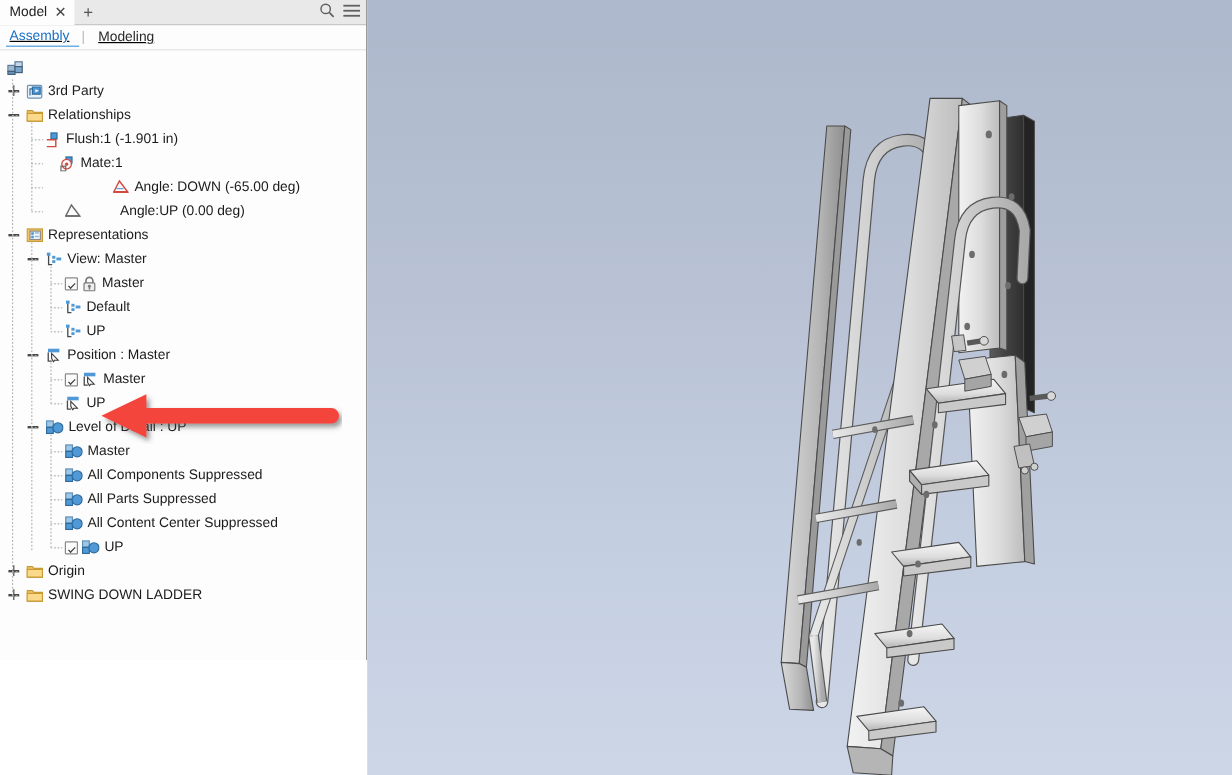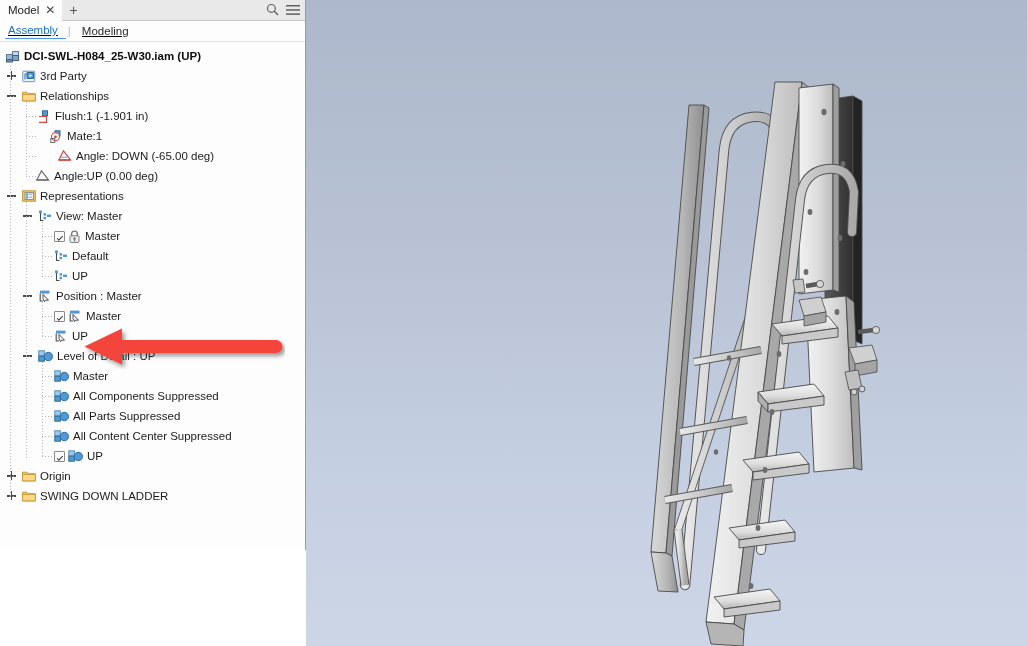--- a/index.html
+++ b/index.html
@@ -188,21 +188,20 @@
     </div>
 
     <div id="tree">
         <div class="row bold" style="padding-left: 6px;">
           <svg class="icon" width="14" height="13" viewBox="0 0 14 13">
             <rect x="0.5" y="4.5" width="6" height="5" fill="#9fb7cf" stroke="#5d7b97"></rect>
             <rect x="6.5" y="1.5" width="6" height="4" fill="#c6d6e6" stroke="#5d7b97"></rect>
             <rect x="6.5" y="5.5" width="6" height="5" fill="#7ea6cb" stroke="#42607d"></rect>
             <rect x="0.5" y="9.5" width="6" height="2.5" fill="#6b93b8" stroke="#42607d"></rect>
           </svg>
-          <span class="lbl">DCI-SWL-H084_25-W30.iam (UP)</span>
         </div>
         <div class="row" style="padding-left: 22px;">
           <span class="exp plus" style="left:7px"></span>
           <svg class="icon" width="14" height="13" viewBox="0 0 14 13">
             <rect x="0.8" y="1.2" width="12" height="10.5" rx="1" fill="#eaf2fa" stroke="#6d93b4"></rect>
             <path d="M3,9.5 L3,4 L8.5,4" fill="none" stroke="#3f6b94"></path>
             <polygon points="5,2.5 11.5,2.5 11.5,8.5 5,8.5" fill="#4f9ad6" stroke="#2f6a9c"></polygon>
             <polygon points="7.5,4.3 10.4,5.6 7.5,6.9" fill="#ffffff"></polygon>
           </svg>
           <span class="lbl">3rd Party</span>
@@ -225,29 +224,29 @@
         </div>
         <div class="row" style="padding-left: 50px;">
           <svg class="icon" width="13" height="13" viewBox="0 0 13 13">
             <rect x="5" y="0.8" width="5" height="5" fill="#4f9ad6" stroke="#2f6a9c"></rect>
             <circle cx="5.5" cy="6.8" r="4" fill="#fafafa" stroke="#d14a42" stroke-width="1.1"></circle>
             <circle cx="5.5" cy="6.8" r="1.4" fill="#d14a42"></circle>
             <rect x="0.8" y="8.5" width="4" height="4" fill="none" stroke="#6a6a6a"></rect>
           </svg>
           <span class="lbl">Mate:1</span>
         </div>
-        <div class="row" style="padding-left: 58px;">
+        <div class="row" style="padding-left: 58px; margin-left: 36px;">
           <svg class="icon" width="14" height="12" viewBox="0 0 14 12">
             <polygon points="5.5,0.8 12.5,10 0.8,10" fill="#fbfbfb" stroke="#d14a42" stroke-width="1.2"></polygon>
             <path d="M0.8,10 L12.5,10" stroke="#d14a42" stroke-width="1.6"></path>
             <path d="M3,7.2 L9,7.2" stroke="#6aa6d8" stroke-width="1.1"></path>
           </svg>
           <span class="lbl">Angle: DOWN (-65.00 deg)</span>
         </div>
-        <div class="row" style="padding-left: 36px;">
+        <div class="row" style="padding-left: 54px; gap: 28px;">
           <svg class="icon" width="14" height="12" viewBox="0 0 14 12">
             <polygon points="5.5,0.8 12.5,10 0.8,10" fill="#fbfbfb" stroke="#6a6a6a" stroke-width="1.2"></polygon>
             <path d="M0.8,10 L12.5,10" stroke="#6a6a6a" stroke-width="1.4"></path>
           </svg>
           <span class="lbl">Angle:UP (0.00 deg)</span>
         </div>
         <div class="row" style="padding-left: 22px;">
           <span class="exp minus" style="left:7px"></span>
           <svg class="icon" width="14" height="12" viewBox="0 0 14 12">
             <rect x="0.6" y="0.8" width="12.8" height="10.4" fill="#f5c766" stroke="#c89b37"></rect>

